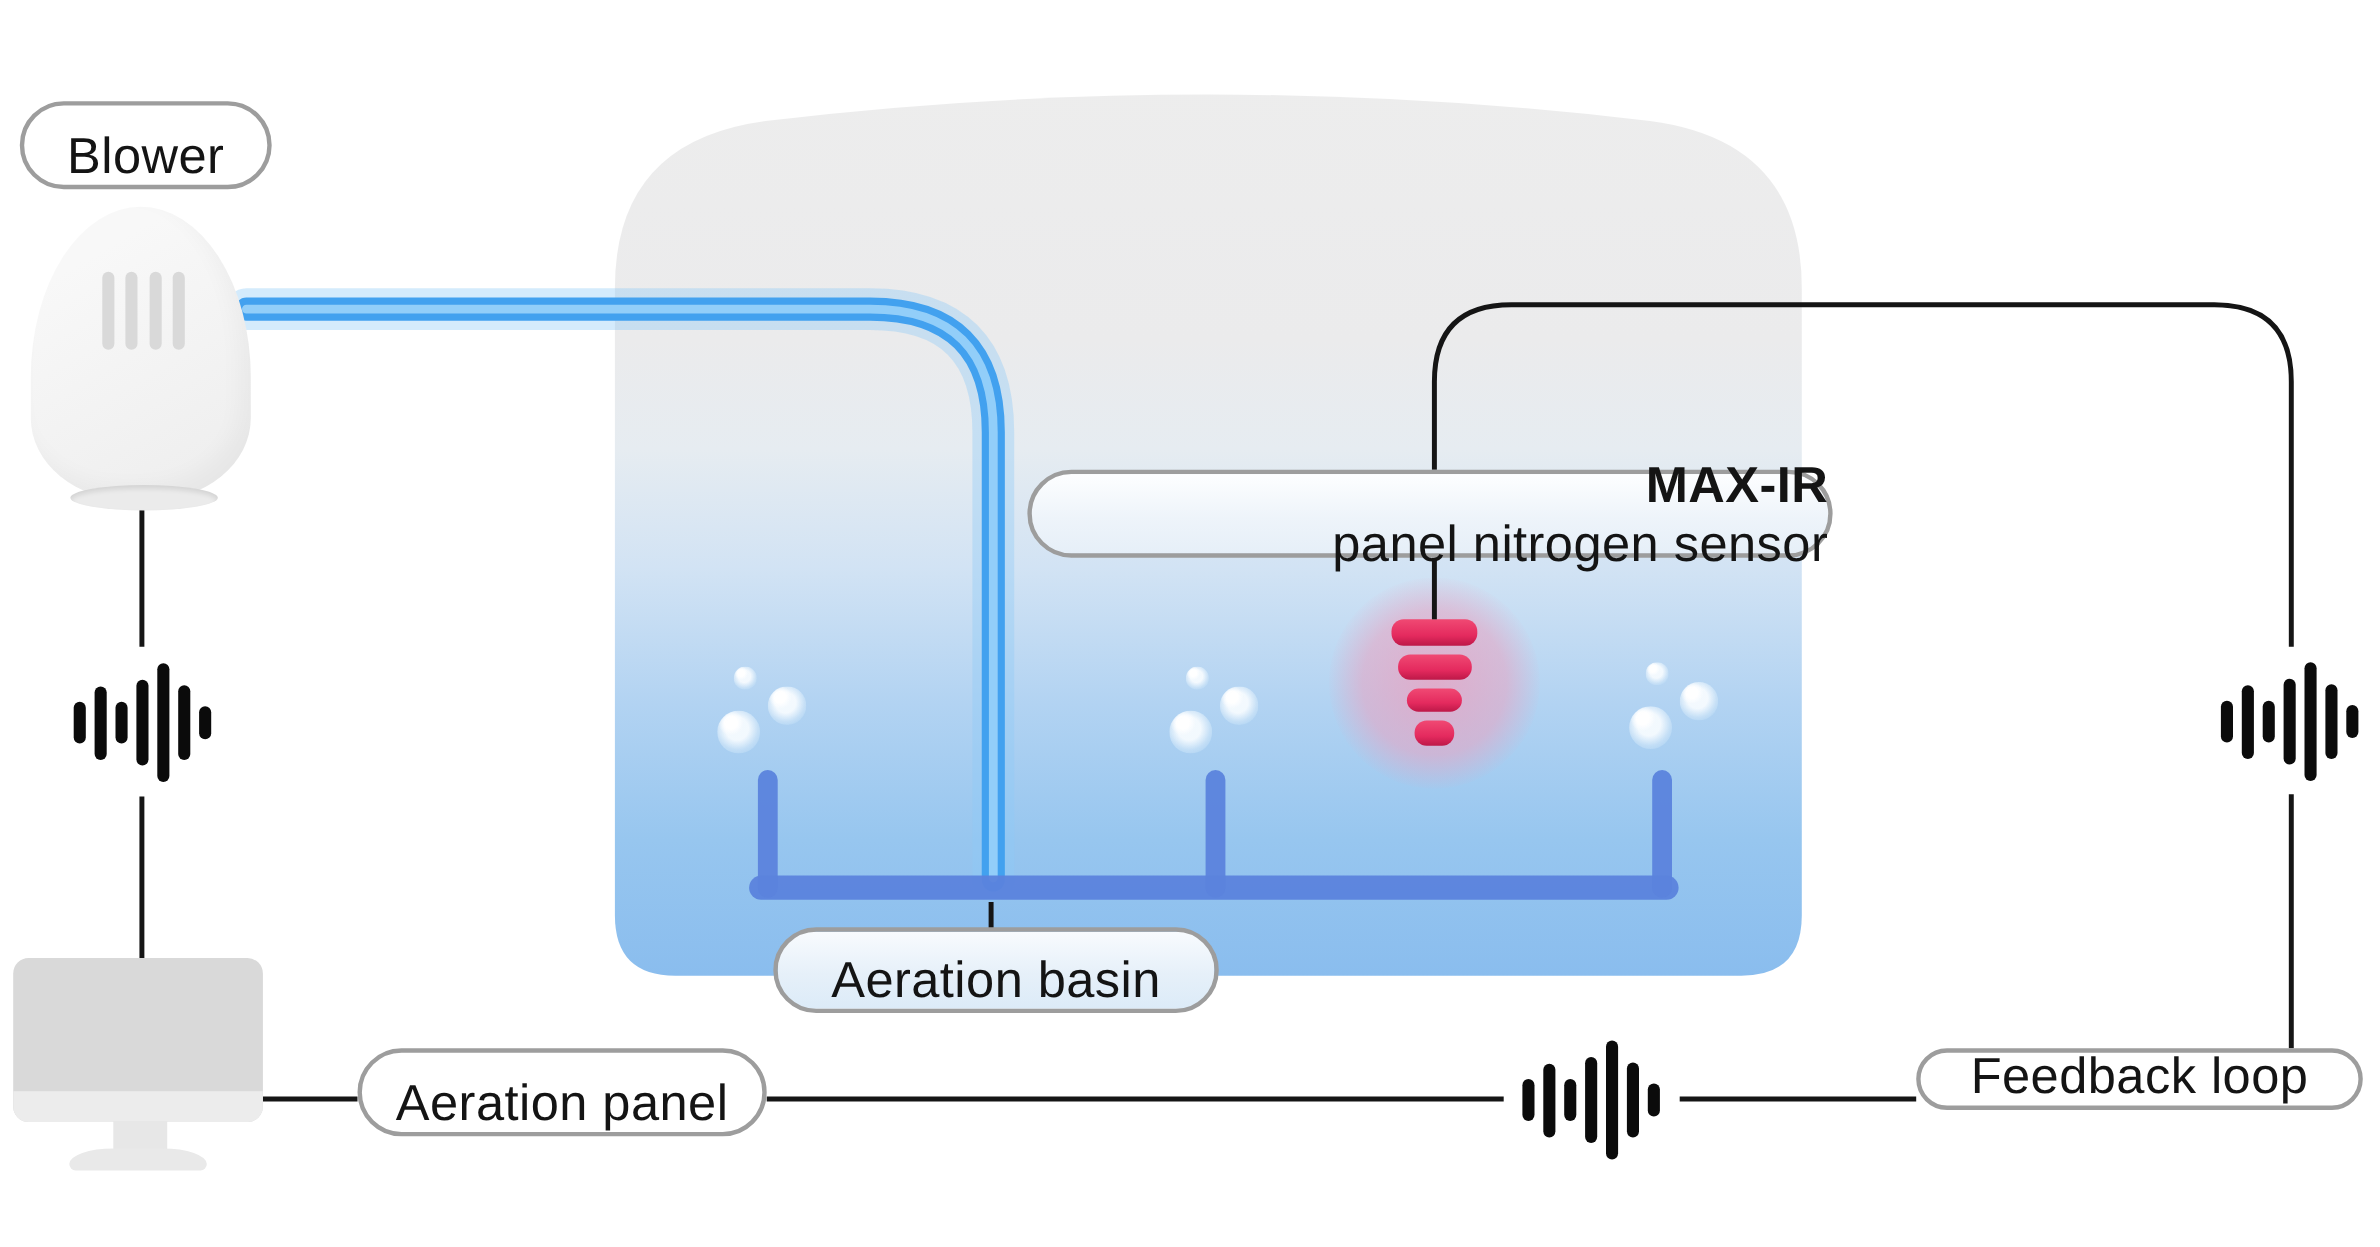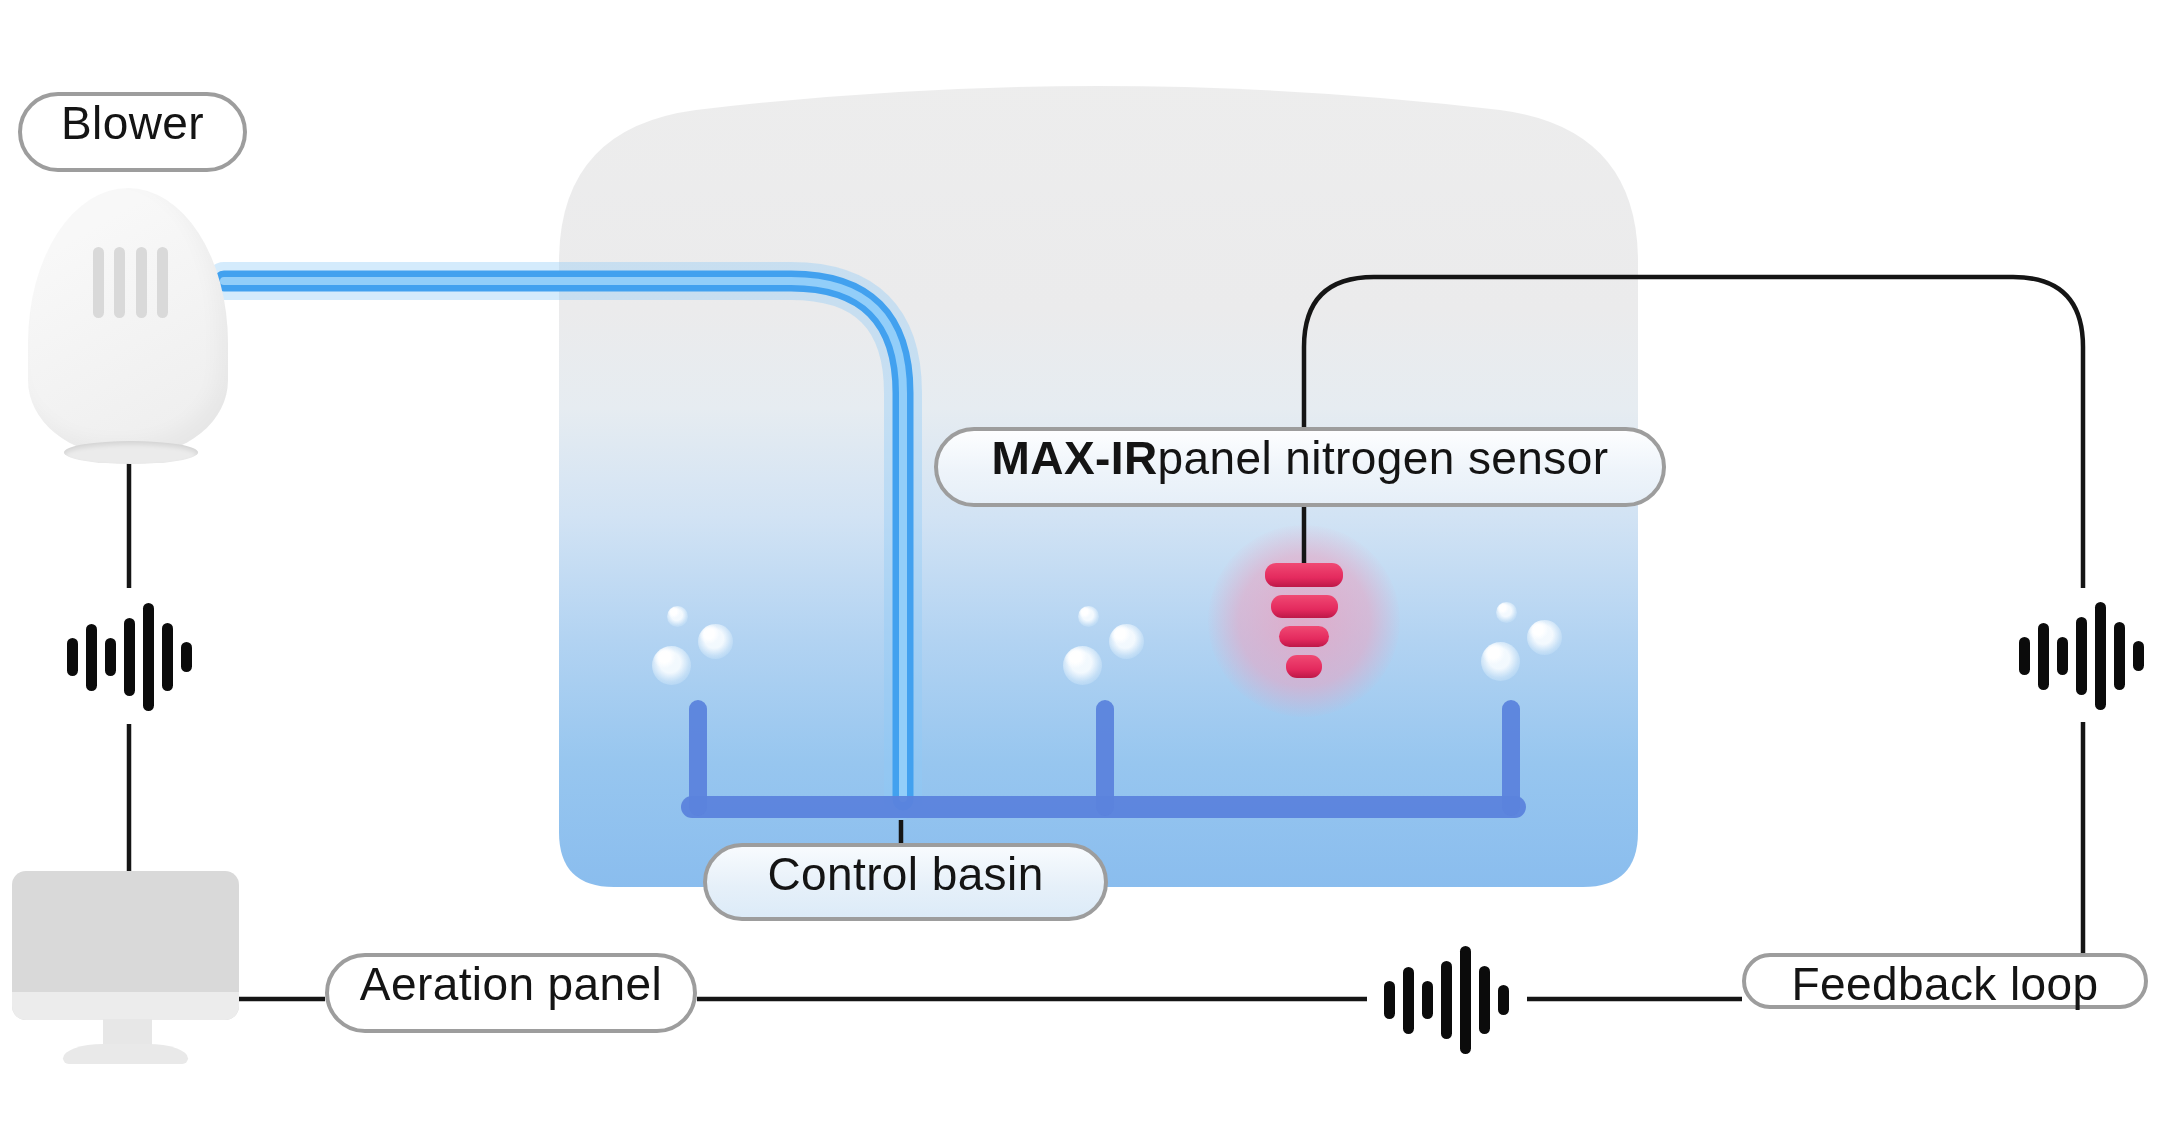--- a/index.html
+++ b/index.html
@@ -3,21 +3,21 @@
 <meta charset="utf-8">
 <style>
   html,body{margin:0;padding:0;background:#ffffff;}
   .canvas{
     position:relative;width:2164px;height:1134px;background:#ffffff;overflow:hidden;
     font-family:"Liberation Sans", sans-serif;color:#131313;
   }
   svg.layer{position:absolute;left:0;top:0;width:2164px;height:1134px;pointer-events:none;}
   
   .pill{
-    position:absolute;display:flex;align-items:flex-start;justify-content:center;
+    position:absolute;display:flex;align-items:flex-end;justify-content:center;
     border:4px solid #9d9d9d;border-radius:46px;background:#ffffff;
     font-size:46px;letter-spacing:.4px;color:#141414;box-sizing:border-box;white-space:nowrap;
   }
   .pill.tintA{background:linear-gradient(180deg,#fdfeff 0%,#eef4fa 55%,#e6eff8 100%);}
   .pill.tintB{background:linear-gradient(180deg,#f8fbfe 0%,#e6f0f9 55%,#dcebf8 100%);}
   .pill .b{font-weight:800;}
   
   .waveform{position:absolute;height:108px;display:flex;align-items:center;gap:8px;}
   .waveform .wbar{width:11px;border-radius:6px;background:#0b0b0b;}
   
@@ -160,27 +160,27 @@
       <div class="wbar" style="height: 78px;"></div>
       <div class="wbar" style="height: 108px;"></div>
       <div class="wbar" style="height: 68px;"></div>
       <div class="wbar" style="height: 30px;"></div>
     </div>
 
   <div class="pill" style="left:18px;top:92px;width:229px;height:80px;">
     <span>Blower</span>
   </div>
 
-  <div class="pill tintA" style="left:934px;top:427px;width:732px;height:80px;">
+  <div class="pill tintA" style="left:934px;top:427px;width:732px;height:80px;flex-direction:column;">
     <span class="b">MAX-IR</span>
       <span> panel nitrogen sensor</span>
   </div>
 
   <div class="pill tintB" style="left:703px;top:843px;width:405px;height:78px;">
-    <span>Control basin</span>
+    <span>Aeration basin</span>
   </div>
 
   <div class="pill" style="left:325px;top:953px;width:372px;height:80px;">
     <span>Aeration panel</span>
   </div>
 
   <div class="pill" style="left:1742px;top:953px;width:406px;height:56px;">
     <span>Feedback loop</span>
   </div>
 

